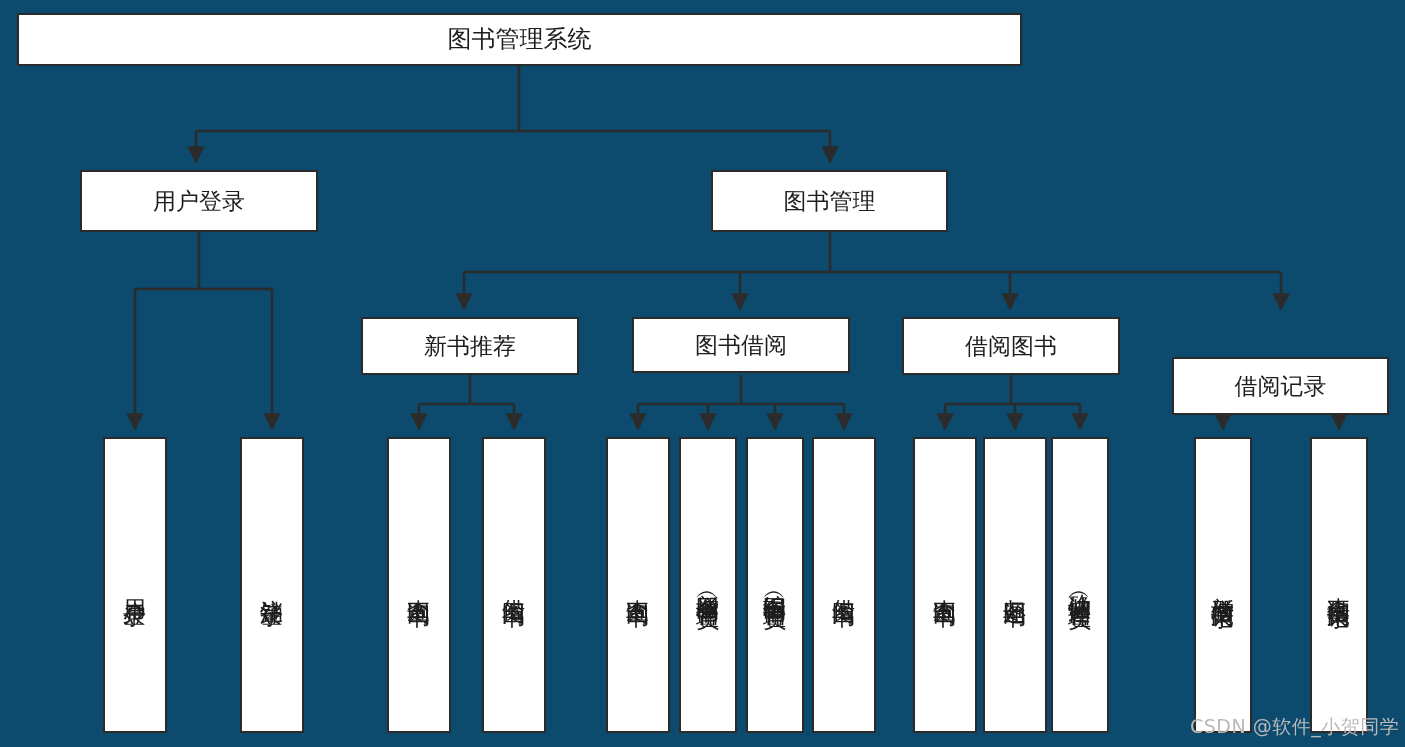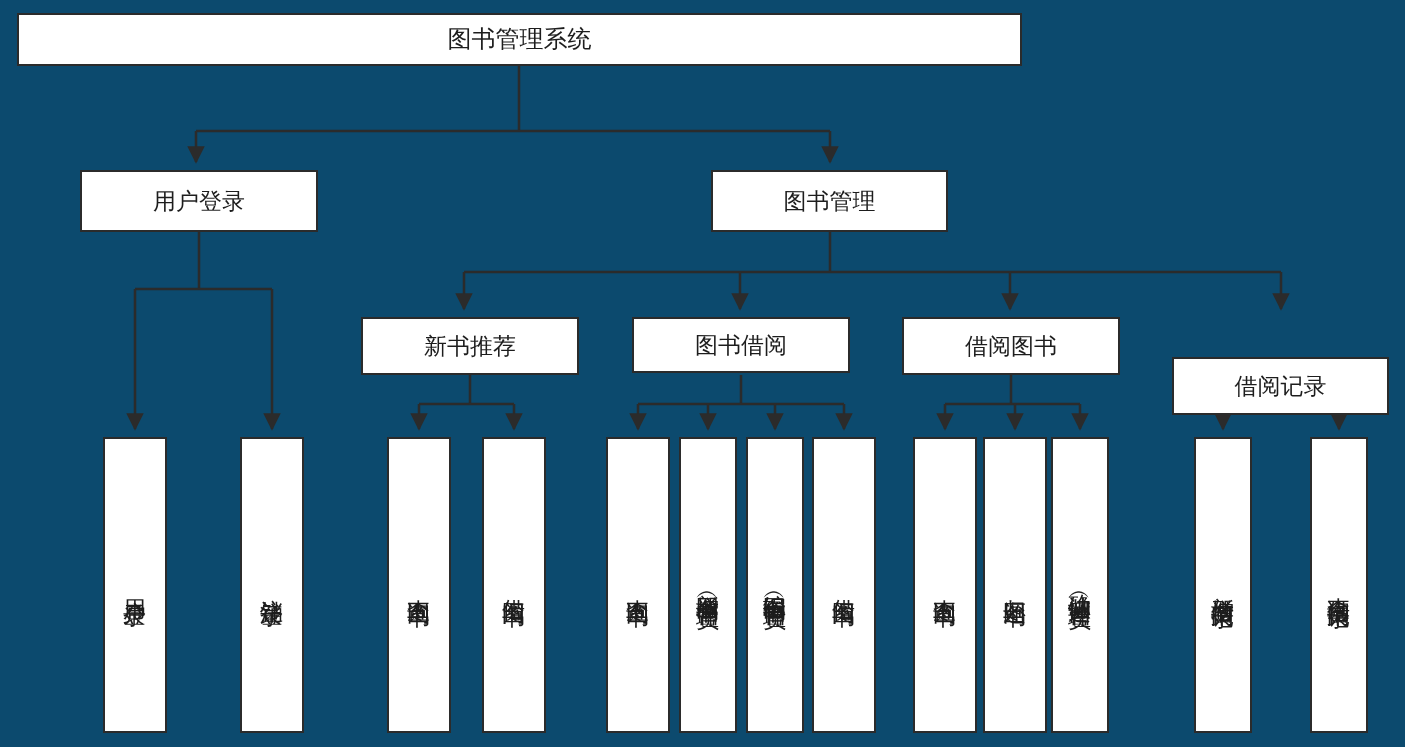--- a/index.html
+++ b/index.html
@@ -175,14 +175,15 @@
   <div class="node v" style="left: 1051px; top: 437px; width: 58px; height: 296px;">
     <span class="vtext">确认归还（管理员）</span>
   </div>
   <div class="node v" style="left: 1194px; top: 437px; width: 58px; height: 296px;">
     <span class="vtext">新增借阅记录</span>
   </div>
   <div class="node v" style="left: 1310px; top: 437px; width: 58px; height: 296px;">
     <span class="vtext">查询借阅记录</span>
   </div>
 
+  <div class="watermark" style="left:1190px; top:714px;">CSDN @软件_小贺同学</div>
 
 </div>
 
 </body></html>

